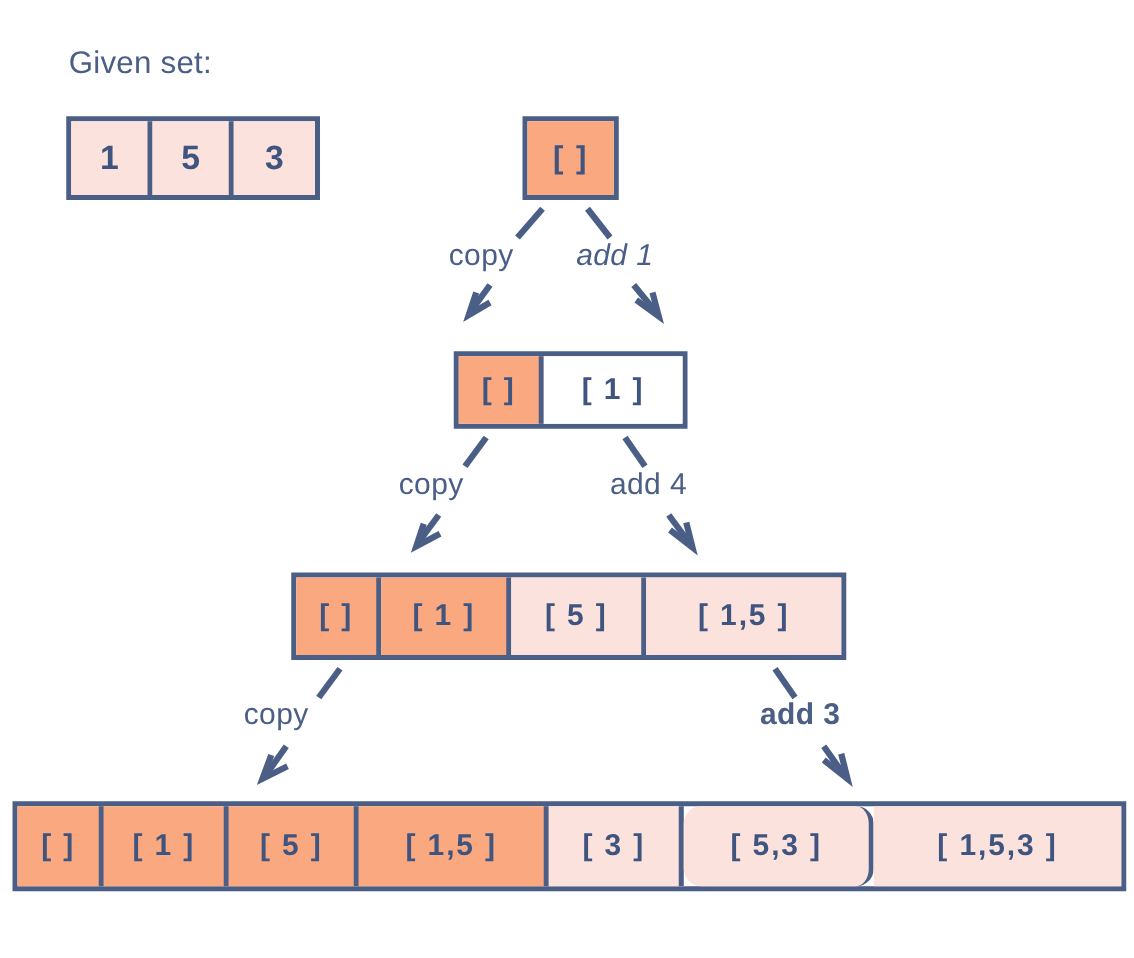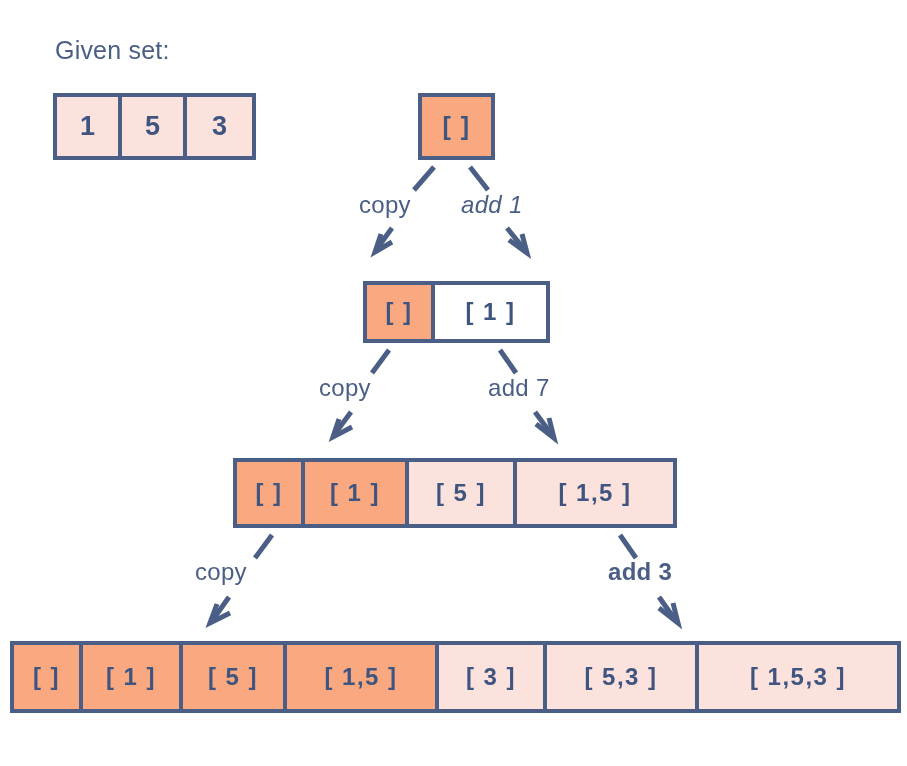--- a/index.html
+++ b/index.html
@@ -72,21 +72,21 @@
   #level-2-row .cell.w4 { width: 156px; }
 
   
   #level-3-row { left: 10px; top: 641px; height: 72px; }
   #level-3-row .cell { font-size: 24px; }
   #level-3-row .cell.c0 { width: 69px; }
   #level-3-row .cell.c1 { width: 100px; }
   #level-3-row .cell.c2 { width: 104px; }
   #level-3-row .cell.c3 { width: 152px; }
   #level-3-row .cell.c4 { width: 108px; }
-  #level-3-row .cell.c5 { width: 152px; }
+  #level-3-row .cell.c5 { width: 152px; border-radius: 14px; }
   #level-3-row .cell.c6 { width: 198px; }
 
   
   .arrow-label {
     position: absolute;
     color: #4a5e86;
     font-size: 24px;
     font-weight: 400;
     white-space: nowrap;
     letter-spacing: 0.3px;
@@ -148,21 +148,21 @@
     <div class="cell fill-orange c3">[ 1,5 ]</div>
     <div class="cell fill-pink   c4">[ 3 ]</div>
     <div class="cell fill-pink   c5">[ 5,3 ]</div>
     <div class="cell fill-pink   c6">[ 1,5,3 ]</div>
   </div>
 
   <div class="arrow-label" style="left:359px; top:191px;">copy</div>
   <div class="arrow-label" style="left:461px; top:191px;font-style:italic;">add 1</div>
 
   <div class="arrow-label" style="left:319px; top:374px;">copy</div>
-  <div class="arrow-label" style="left:488px; top:374px;">add 7</div>
+  <div class="arrow-label" style="left:488px; top:374px;">add 4</div>
 
   <div class="arrow-label" style="left:195px; top:558px;">copy</div>
   <div class="arrow-label" style="left:608px; top:558px;font-weight:bold;">add 3</div>
 
   <svg id="arrow-layer" viewBox="0 0 907 766" xmlns="http://www.w3.org/2000/svg">
 
     <g>
       <line x1="434" y1="167" x2="414" y2="190"></line>
       <line x1="392" y1="228" x2="376" y2="250"></line>
       <path class="head" d="M 392 242 L 375 252 L 381 234"></path>

